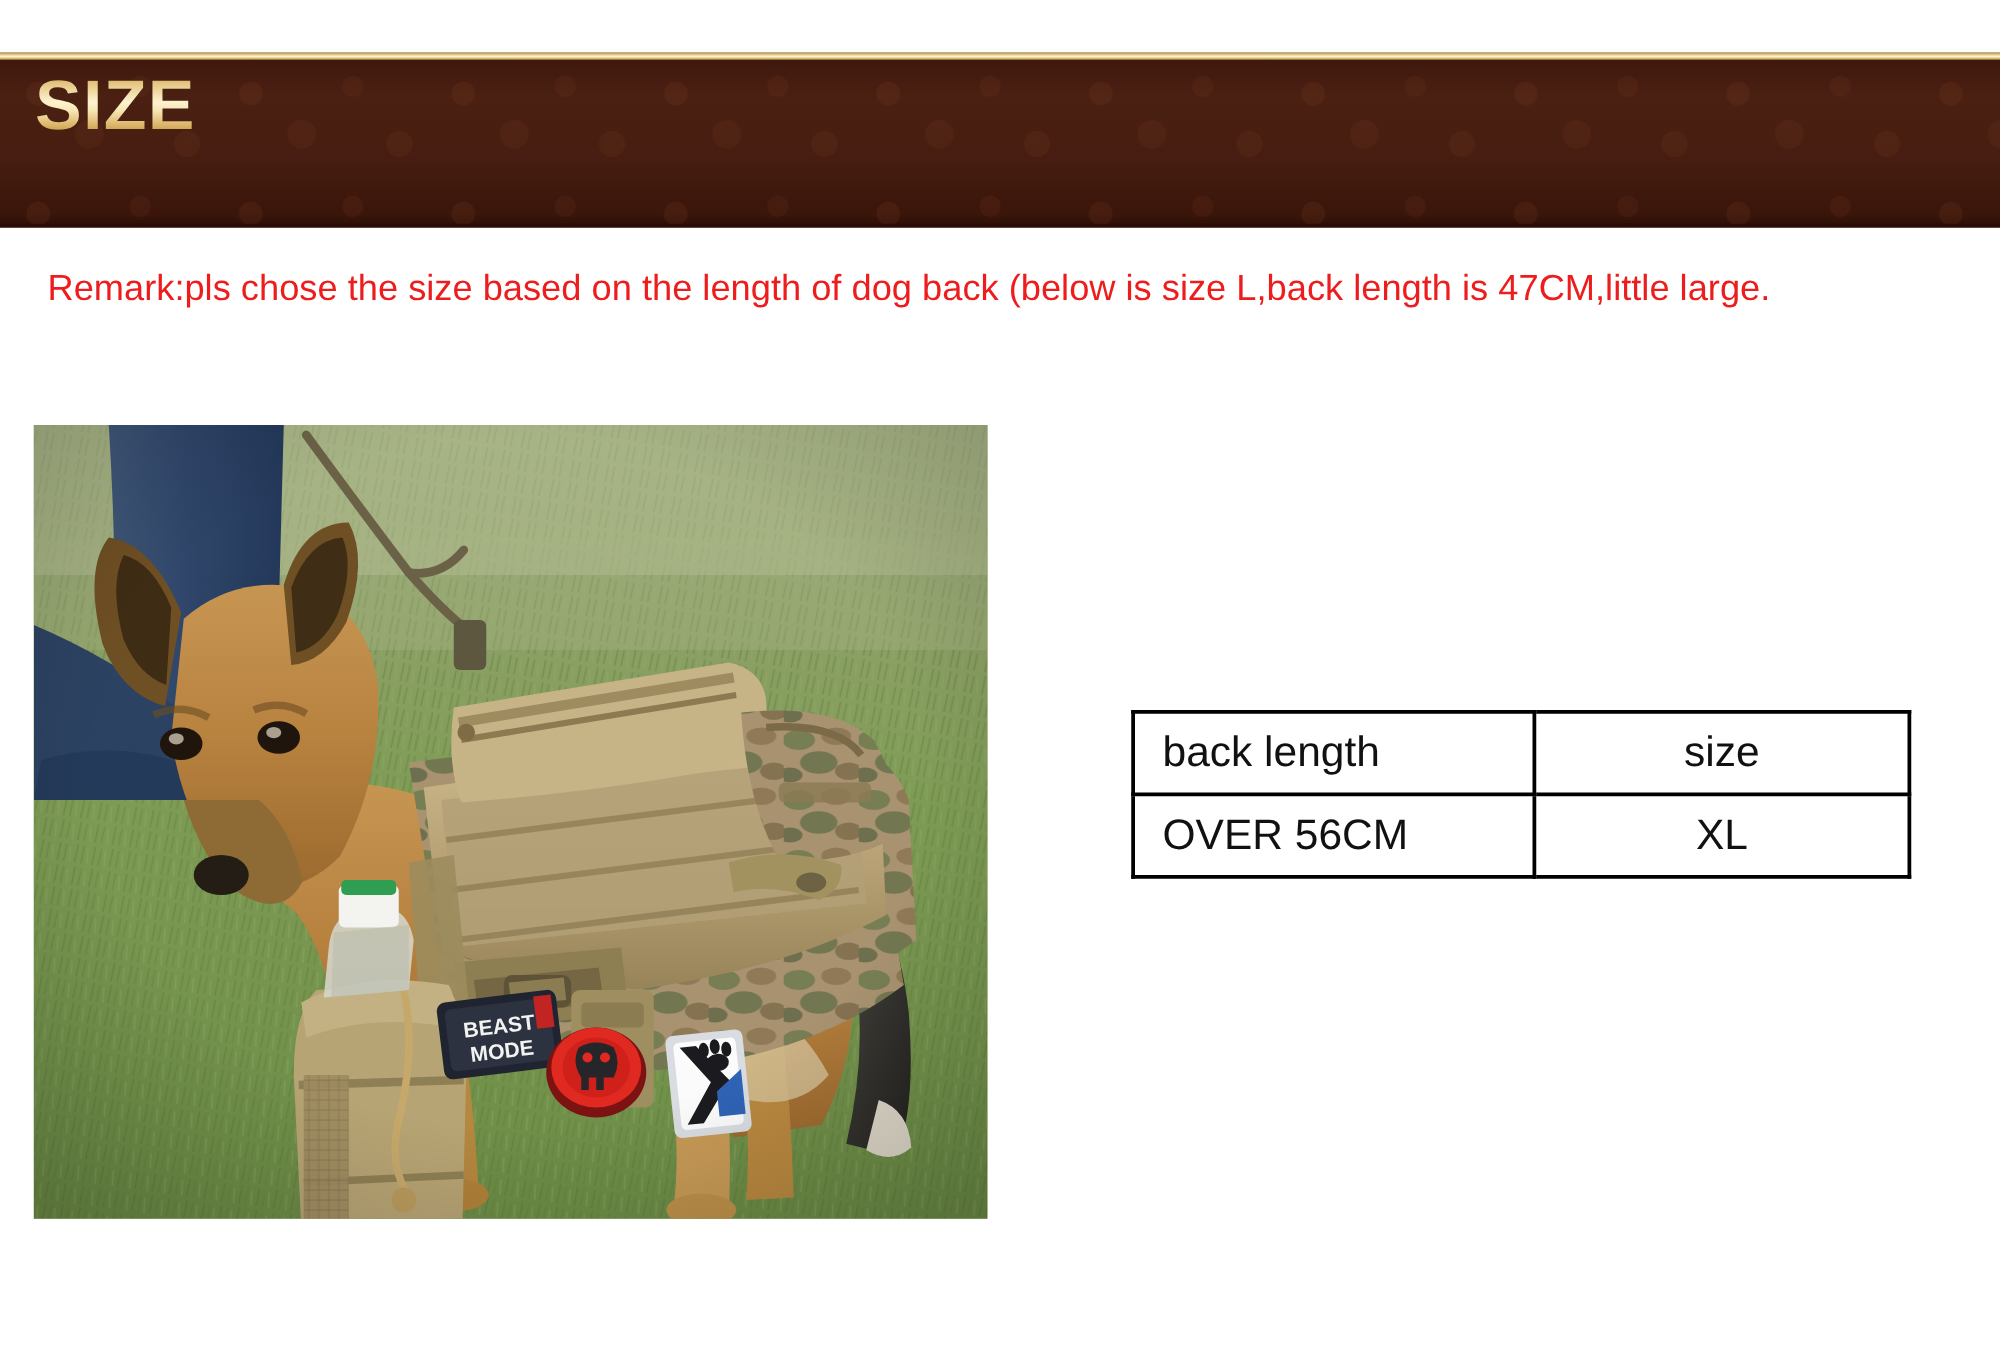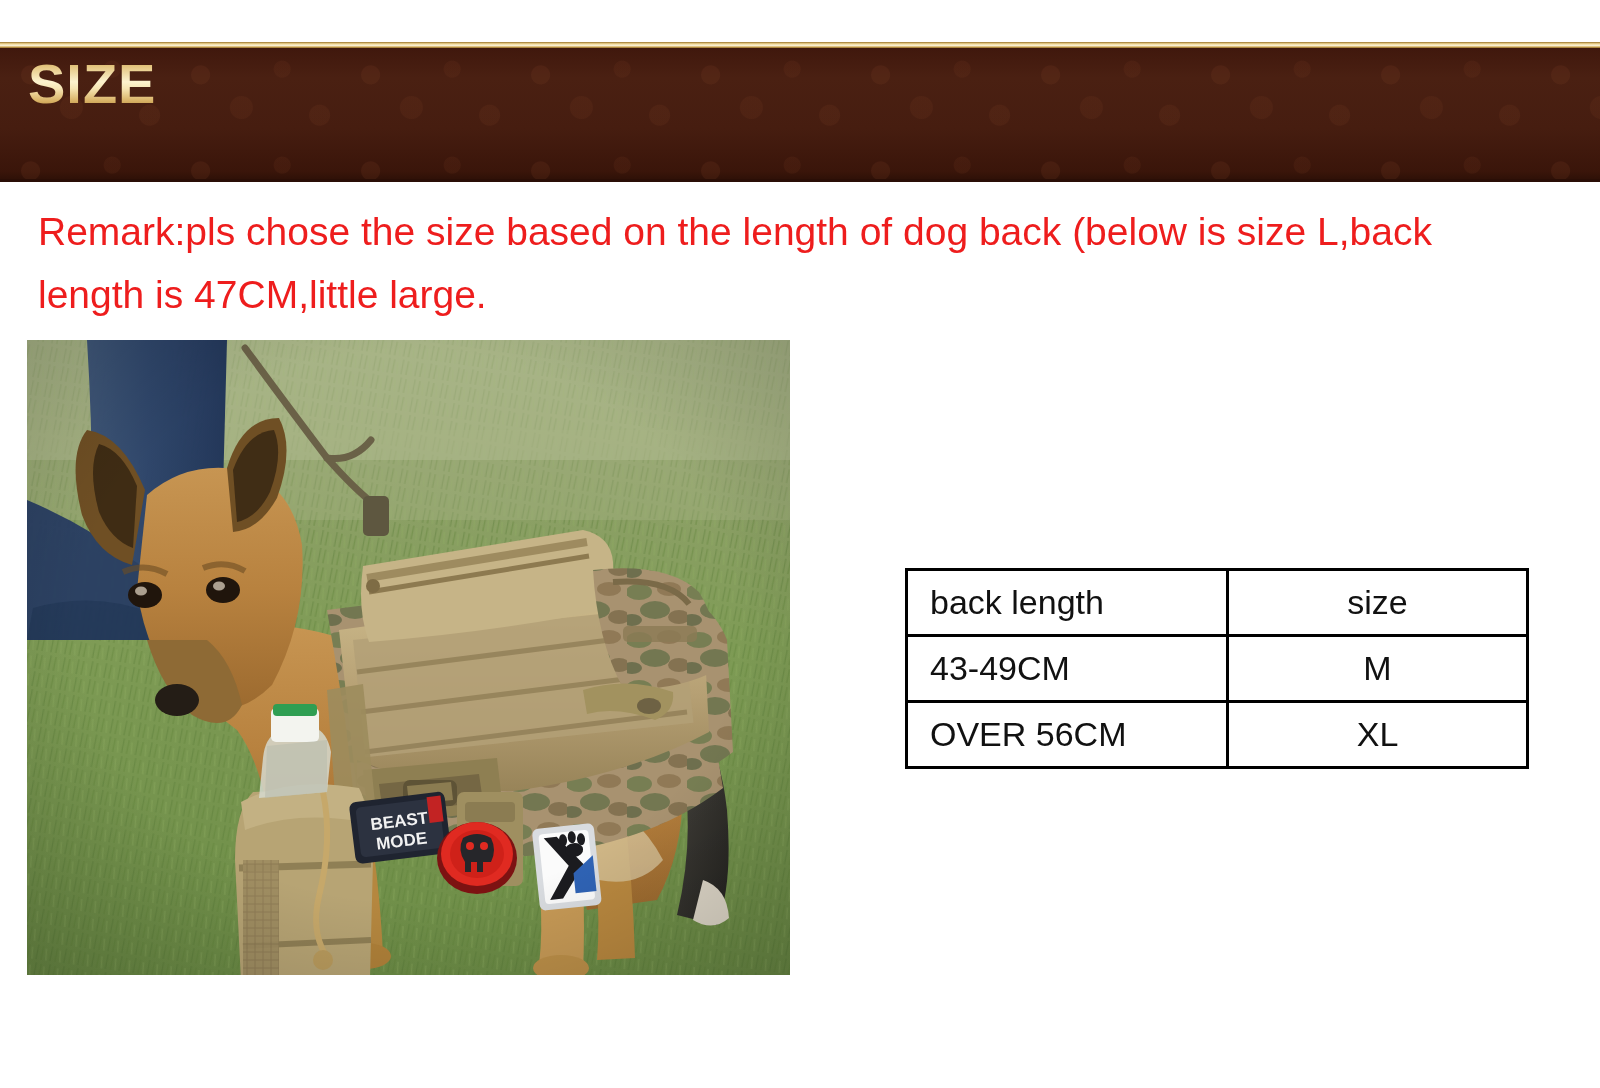--- a/index.html
+++ b/index.html
@@ -50,21 +50,21 @@
     -webkit-text-fill-color:transparent;
     text-shadow:none;
     font-family:"Liberation Sans", sans-serif;
   }
 
   
   .remark{
     position:absolute;left:38px;top:200px;
     width:1450px;
     color:#ee1d1d;
-    font-size:39px;
+    font-size:29px;
     line-height:63px;
     font-family:"Liberation Sans", sans-serif;
     white-space:normal;
   }
 
   
   .photo{
     position:absolute;left:27px;top:340px;
     width:763px;height:635px;
     overflow:hidden;
@@ -312,21 +312,17 @@
   </svg>
 </div>
 
 <table class="size-table">
   <tbody>
     <tr class="head">
       <td class="c1">back length</td>
       <td class="c2">size</td>
     </tr>
     <tr>
-      <td class="c1">43-49CM</td>
-      <td class="c2">M</td>
-    </tr>
-    <tr>
       <td class="c1">OVER 56CM</td>
       <td class="c2">XL</td>
     </tr>
   </tbody>
 </table>
 
 </body></html>

